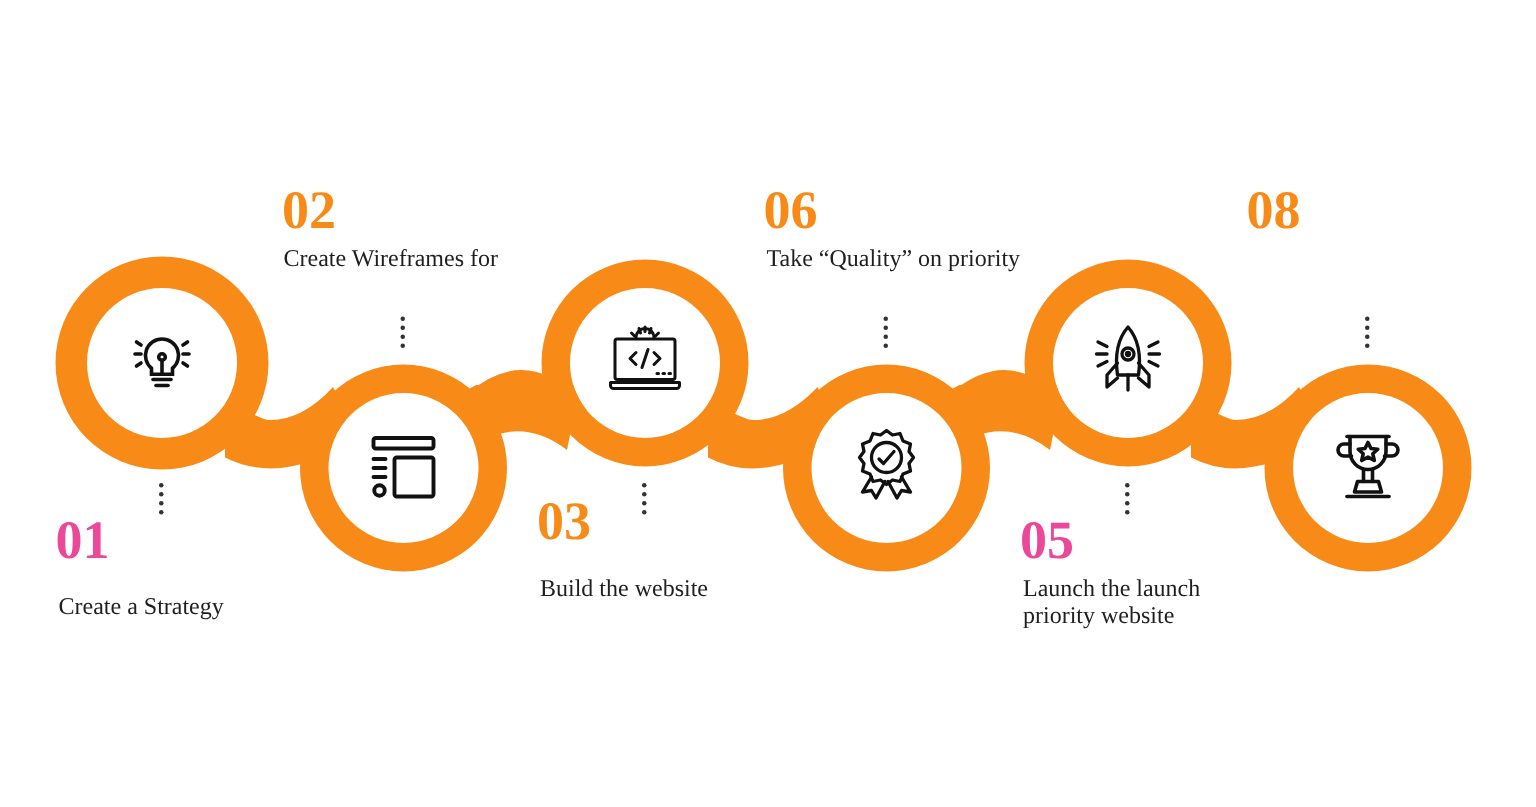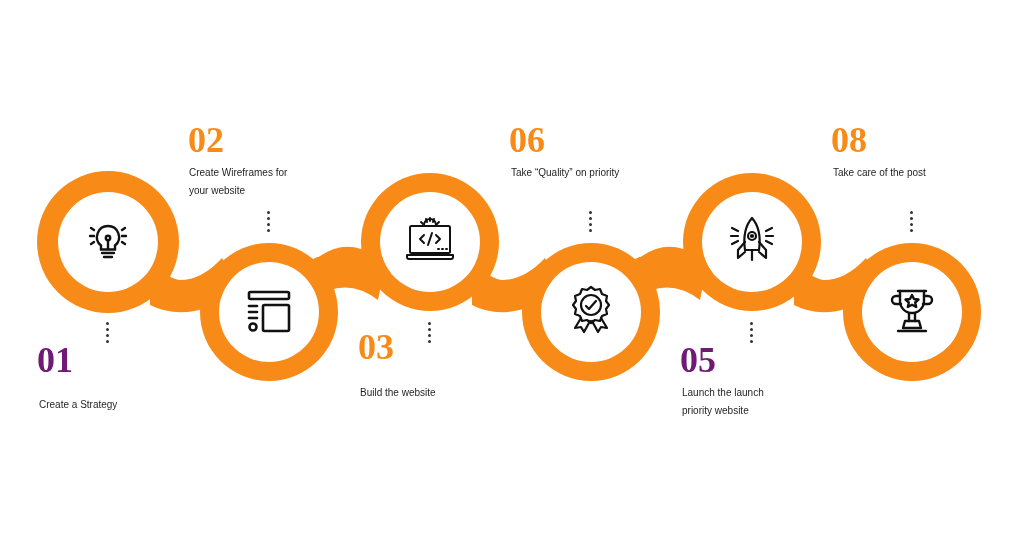--- a/index.html
+++ b/index.html
@@ -1,21 +1,21 @@
 <!DOCTYPE html>
 <html><head>
 <meta charset="utf-8">
 <style>
   html, body { margin:0; padding:0; background:#ffffff; }
   body { width:1024px; height:538px; position:relative; overflow:hidden;
          font-family: "Liberation Sans", "DejaVu Sans", sans-serif; }
   #chain { position:absolute; left:0; top:0; }
   .step-num { position:absolute; font-family:Liberation Serif, serif; font-weight:bold;
               font-size:36px; line-height:36px; letter-spacing:0px; }
-  .step-label { position:absolute; font-family:Liberation Sans, sans-serif; font-size:10px;
+  .step-label { position:absolute; font-family:Liberation Serif, serif; font-size:16px;
                 line-height:18px; color:#1f1f1f; font-weight:500; }
   .dots { position:absolute; width:3px; }
   .dots i { display:block; width:3px; height:3px; border-radius:50%; background:#333; margin-bottom:3px; }
   .icon { position:absolute; width:52px; height:52px; }
 </style>
 </head>
 <body>
 
 <svg id="chain" width="1024" height="538" viewBox="0 0 1024 538">
   <defs>
@@ -127,29 +127,28 @@
   <path d="M19 35 h14 l2 7 h-18 Z"></path>
   <line x1="12" y1="45" x2="40" y2="45"></line>
 </svg>
 
 <div class="dots" style="left:106px;top:322px">
     <i></i>
     <i></i>
     <i></i>
     <i></i>
   </div>
-<div class="step-num" style="left:37px;top:342px;color:#701a75">01</div>
+<div class="step-num" style="left:37px;top:342px;color:#ec4899">01</div>
 <div class="step-label" style="left:39px;top:396px">
   <div>Create a Strategy</div>
 </div>
 
 <div class="step-num" style="left:188px;top:122px;color:#F88B17">02</div>
 <div class="step-label" style="left:189px;top:164px">
   <div>Create Wireframes for</div>
-  <div>your website</div>
 </div>
 <div class="dots" style="left:267px;top:211px">
     <i></i>
     <i></i>
     <i></i>
     <i></i>
   </div>
 
 <div class="dots" style="left:428px;top:322px">
     <i></i>
@@ -172,28 +171,27 @@
     <i></i>
     <i></i>
   </div>
 
 <div class="dots" style="left:750px;top:322px">
     <i></i>
     <i></i>
     <i></i>
     <i></i>
   </div>
-<div class="step-num" style="left:680px;top:342px;color:#701a75">05</div>
+<div class="step-num" style="left:680px;top:342px;color:#ec4899">05</div>
 <div class="step-label" style="left:682px;top:384px">
   <div>Launch the launch</div>
   <div>priority website</div>
 </div>
 
 <div class="step-num" style="left:831px;top:122px;color:#F88B17">08</div>
 <div class="step-label" style="left:833px;top:164px">
-  <div>Take care of the post</div>
 </div>
 <div class="dots" style="left:910px;top:211px">
     <i></i>
     <i></i>
     <i></i>
     <i></i>
   </div>
 
 </body></html>

